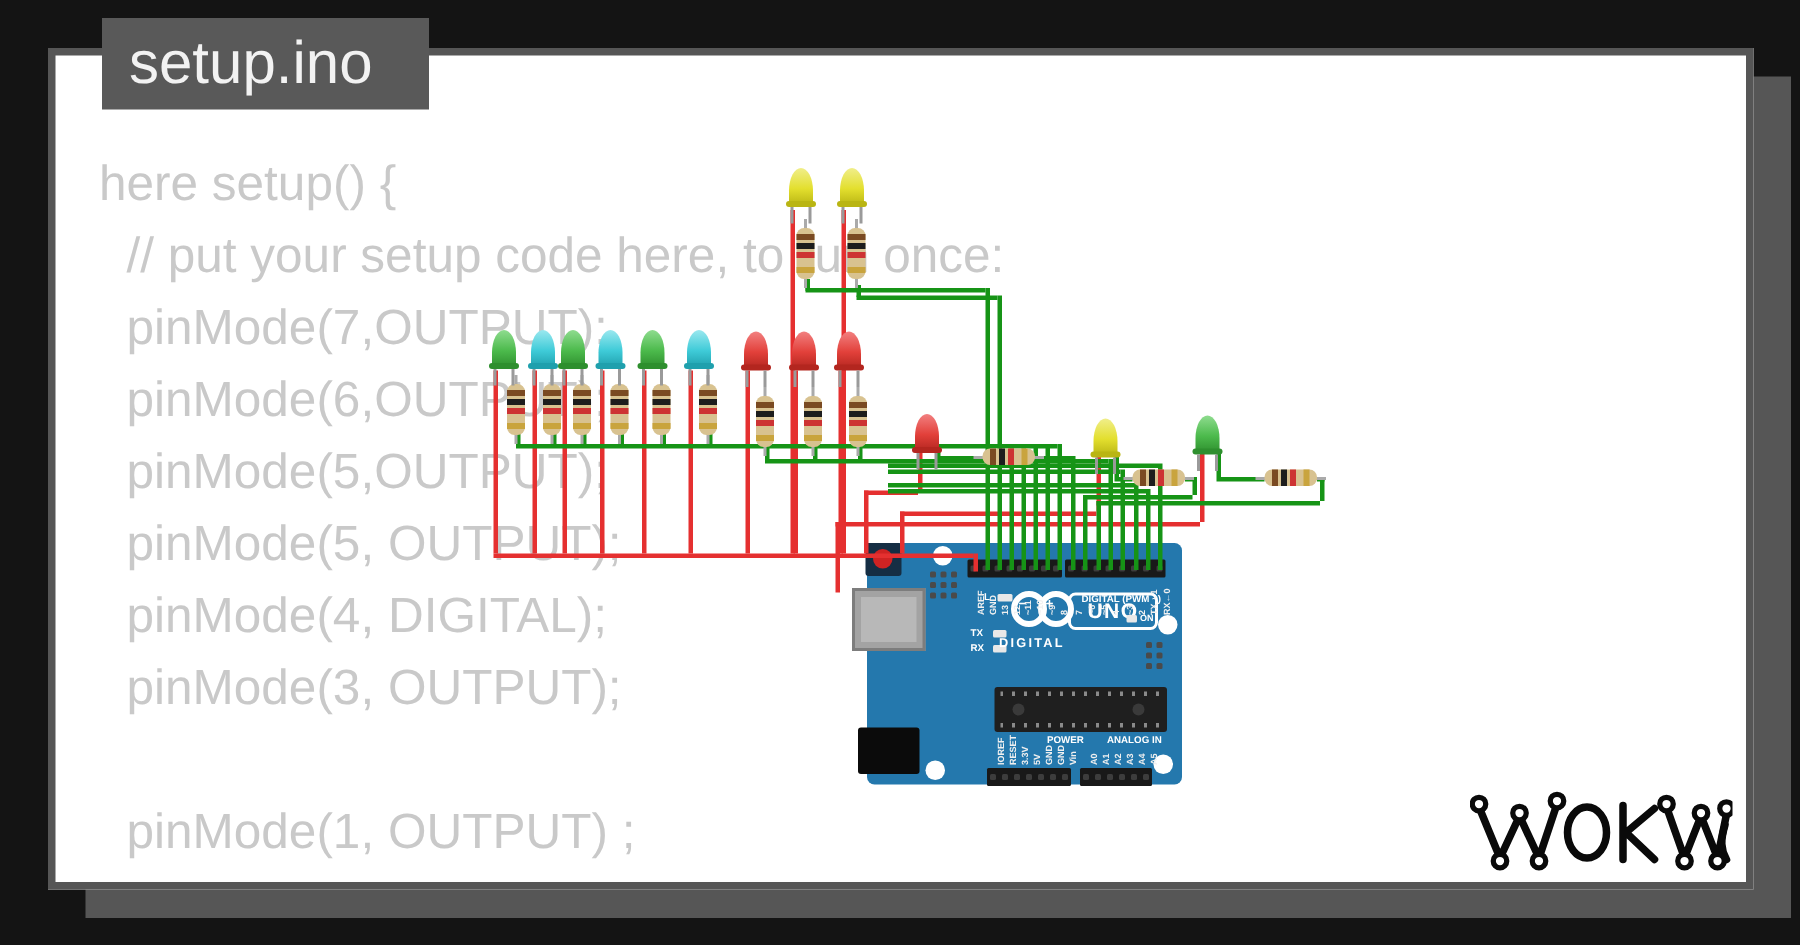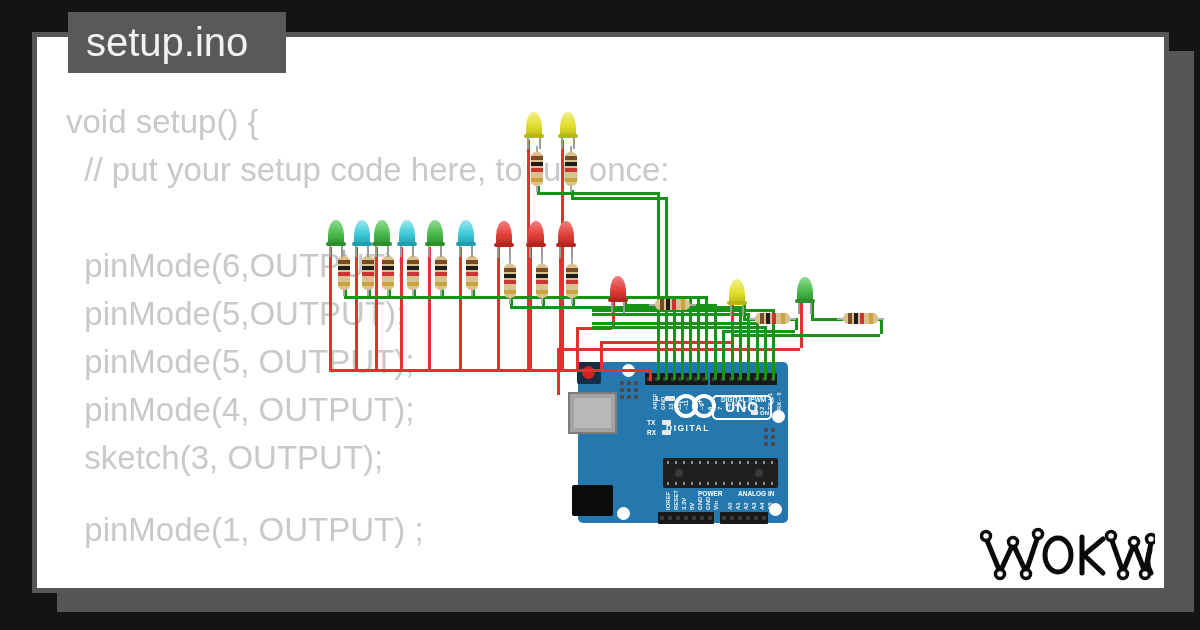--- a/index.html
+++ b/index.html
@@ -218,28 +218,29 @@
         <circle cx="20" cy="50" r="4.5"></circle>
           <circle cx="46" cy="50" r="4.5"></circle>
         <circle cx="131" cy="12" r="4.5"></circle>
           <circle cx="154" cy="18" r="4.5"></circle>
         <circle cx="143" cy="50" r="4.5"></circle>
           <circle cx="165" cy="50" r="4.5"></circle>
         <circle cx="171" cy="15" r="4.5"></circle>
       </g>
     </svg>
 
-  <div class="codeline" style="top: 66px;">void setup() {</div>
+  <div class="codeline" style="top: 66px;">here setup() {</div>
       <div class="codeline" style="top: 114px;">  // put your setup code here, to run once:</div>
+      <div class="codeline" style="top: 162px;">  pinMode(7,OUTPUT);</div>
       <div class="codeline" style="top: 210px;">  pinMode(6,OUTPUT);</div>
       <div class="codeline" style="top: 258px;">  pinMode(5,OUTPUT);</div>
       <div class="codeline" style="top: 306px;">  pinMode(5, OUTPUT);</div>
-      <div class="codeline" style="top: 354px;">  pinMode(4, OUTPUT);</div>
-      <div class="codeline" style="top: 402px;">  sketch(3, OUTPUT);</div>
-      <div class="codeline" style="top: 474px;">  pinMode(1, OUTPUT) ;</div>
+      <div class="codeline" style="top: 354px;">  pinMode(4, DIGITAL);</div>
+      <div class="codeline" style="top: 402px;">  pinMode(3, OUTPUT);</div>
+      <div class="codeline" style="top: 498px;">  pinMode(1, OUTPUT) ;</div>
       <div class="codeline" style="top: 546px;">  pinMode(0, OUTPUT)</div>
       <div class="wire red" style="left: 490px; top: 103px; width: 3px; height: 229px;"></div>
       <div class="wire red" style="left: 524px; top: 103px; width: 3px; height: 229px;"></div>
       <div class="wire red" style="left: 292px; top: 210px; width: 3px; height: 122px;"></div>
       <div class="wire red" style="left: 318px; top: 210px; width: 3px; height: 122px;"></div>
       <div class="wire red" style="left: 338px; top: 210px; width: 3px; height: 122px;"></div>
       <div class="wire red" style="left: 363px; top: 210px; width: 3px; height: 122px;"></div>
       <div class="wire red" style="left: 391px; top: 210px; width: 3px; height: 122px;"></div>
       <div class="wire red" style="left: 422px; top: 210px; width: 3px; height: 122px;"></div>
       <div class="wire red" style="left: 460px; top: 210px; width: 3px; height: 122px;"></div>

